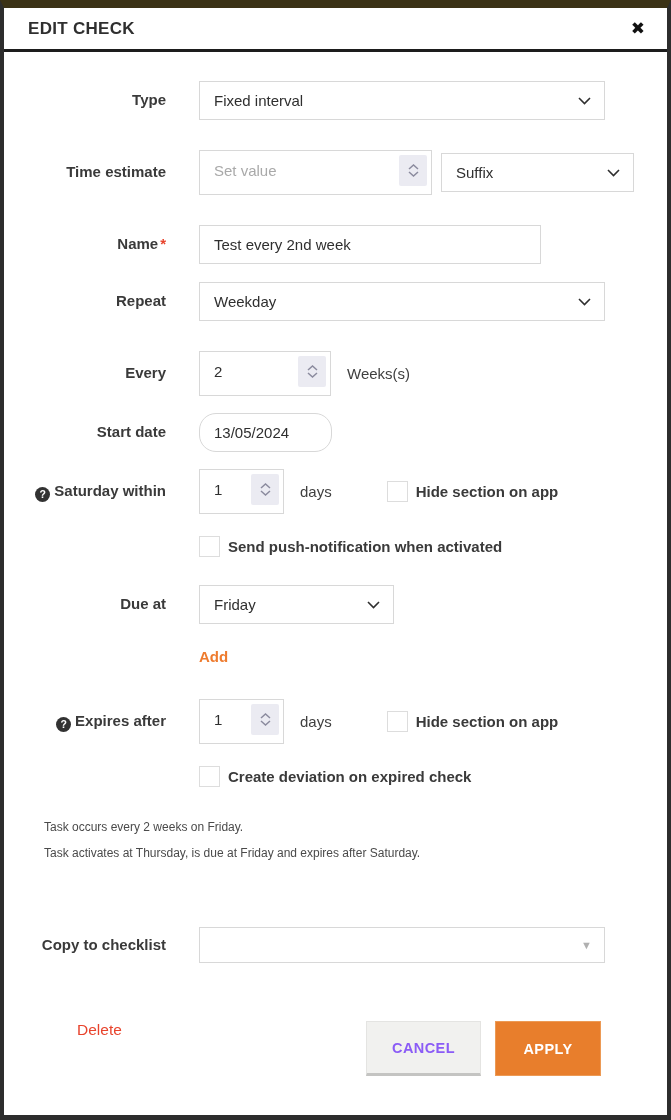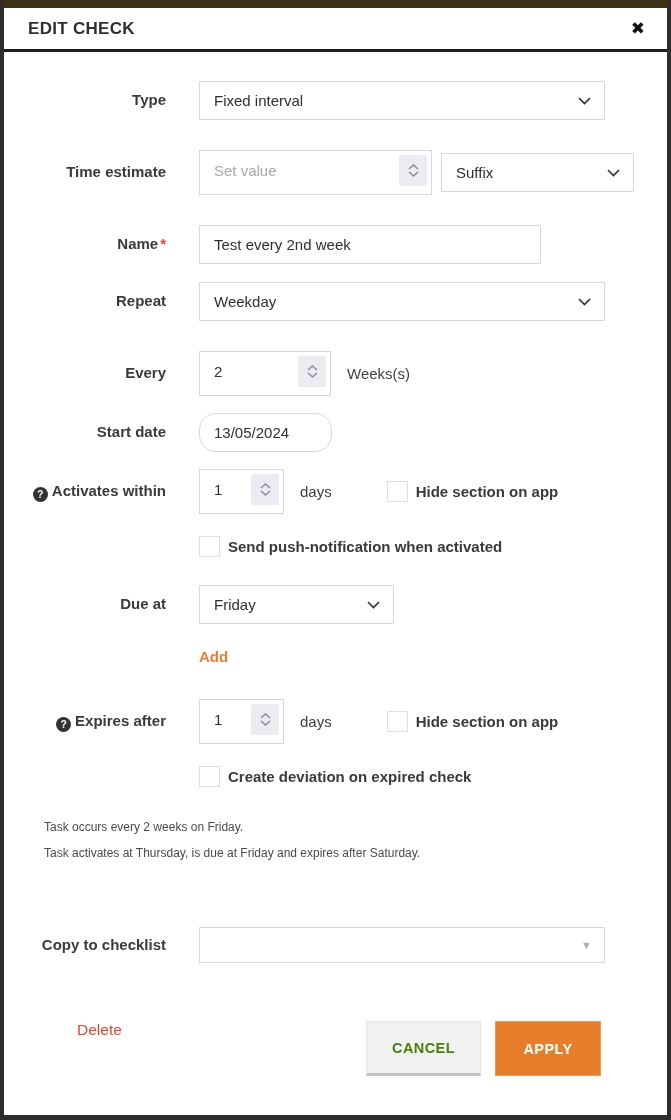--- a/index.html
+++ b/index.html
@@ -88,21 +88,21 @@
   .dd-arrow { color:#b0b0b0; font-size:11px; }
 
   .footer { display:flex; margin-top:58px; padding:0 66px 0 56px; }
   .link-delete { font-size:15.5px; color:#e8432c; cursor:pointer; }
   .footer-spacer { flex:1; }
   .btn {
     height:55px; border:none; font-family:inherit; font-size:14.5px; font-weight:700;
     letter-spacing:.4px; cursor:pointer;
   }
   .btn-cancel {
-    width:115px; background:#f1f1ef; color:#4d7c0f;
+    width:115px; background:#f1f1ef; color:#8b5cf6;
     border:1px solid #e4e4e2; border-bottom:3px solid #c4c4c2;
   }
   .btn-apply {
     width:106px; background:#e87e2c; color:#fff; margin-left:14px;
     border:1px solid #ec9a55;
   }
 
   .chev svg, .spin svg { display:block; }
   .mb30{margin-bottom:30px}.mb18{margin-bottom:18px}.mb17{margin-bottom:17px}
   .mb22{margin-bottom:22px}.mb28{margin-bottom:28px}.mb24{margin-bottom:24px}
@@ -190,21 +190,21 @@
       <span class="unit">Weeks(s)</span>
     </div>
 
     <div class="row mb17">
       <div class="label-col">Start date</div>
       <input class="textinput w-date" type="text" value="13/05/2024" style="">
     </div>
 
     <div class="row mb22">
       <div class="label-col">
-        <span class="help-icon">?</span><span>Activates within</span>
+        <span class="help-icon">?</span><span>Saturday within</span>
       </div>
       <div class="numbox w-small">
         <input type="text" value="1" style="">
         <span class="spin">
           <svg width="11" height="6" viewBox="0 0 11 6">
               <polyline points="1,5 5.5,1 10,5" fill="none" stroke="#8b8b9e" stroke-width="1.5"></polyline>
             </svg>
           <svg width="11" height="6" viewBox="0 0 11 6">
               <polyline points="1,1 5.5,5 10,1" fill="none" stroke="#8b8b9e" stroke-width="1.5"></polyline>
             </svg>

